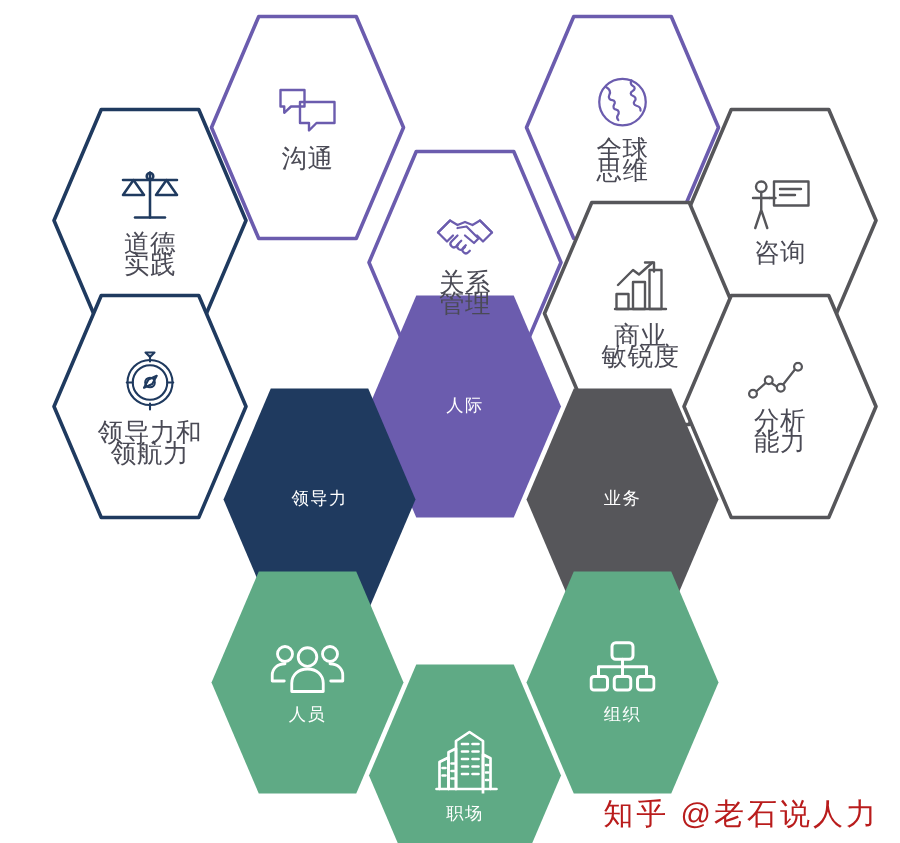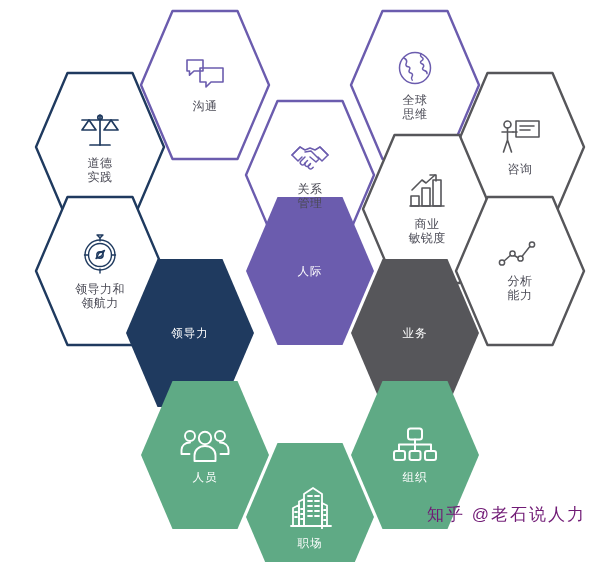--- a/index.html
+++ b/index.html
@@ -35,33 +35,33 @@
     width:104px;
     text-align:center;
     pointer-events:none;
   }
   .hex .ico{
     display:block;
     margin-bottom:7px;
     line-height:0;
   }
   .hex .lbl{
-    font-size:12px;
+    font-size:17px;
     line-height:14px;
     letter-spacing:0.4px;
     white-space:pre-line;
   }
   .outline .lbl{color:#4a4a55;}
   .filled  .lbl{color:#ffffff;font-size:11.5px;letter-spacing:1px;text-align:center;}
 
   .watermark{
     position:absolute;
-    right:14px;bottom:36px;
-    font-size:17px;
-    color:#701a75;
+    right:14px;bottom:6px;
+    font-size:20px;
+    color:#b91c1c;
     letter-spacing:2px;
     z-index:50;
     white-space:nowrap;
   }
 </style>
 </head>
 <body>
 
 <div id="stage">
     <div class="hex outline" style="left: 140px; top: 10px;">
@@ -191,21 +191,21 @@
       <path d="M5 21l9-8 8 5 11-14"></path>
       <circle cx="4" cy="21.5" r="2.6" fill="#fff"></circle>
       <circle cx="14.5" cy="12.5" r="2.6" fill="#fff"></circle>
       <circle cx="22.5" cy="17.5" r="2.6" fill="#fff"></circle>
       <circle cx="34" cy="3.5" r="2.6" fill="#fff"></circle>
     </svg></span>
         <span class="lbl">分析
 能力</span>
       </div>
     </div>
-    <div class="hex filled" style="left: 125px; top: 258px;">
+    <div class="hex filled" style="left: 148px; top: 258px;">
       <svg class="shape" viewBox="0 0 130 150">
       <polygon points="32.5,1 97.5,1 129,75 97.5,149 32.5,149 1,75" fill="#1f3a5f" stroke="none" stroke-width="0" stroke-linejoin="round"></polygon>
     </svg>
       <div class="inner">
         <span class="lbl">领导力</span>
       </div>
     </div>
     <div class="hex filled" style="left: 350px; top: 258px;">
       <svg class="shape" viewBox="0 0 130 150">
       <polygon points="32.5,1 97.5,1 129,75 97.5,149 32.5,149 1,75" fill="#56565a" stroke="none" stroke-width="0" stroke-linejoin="round"></polygon>

